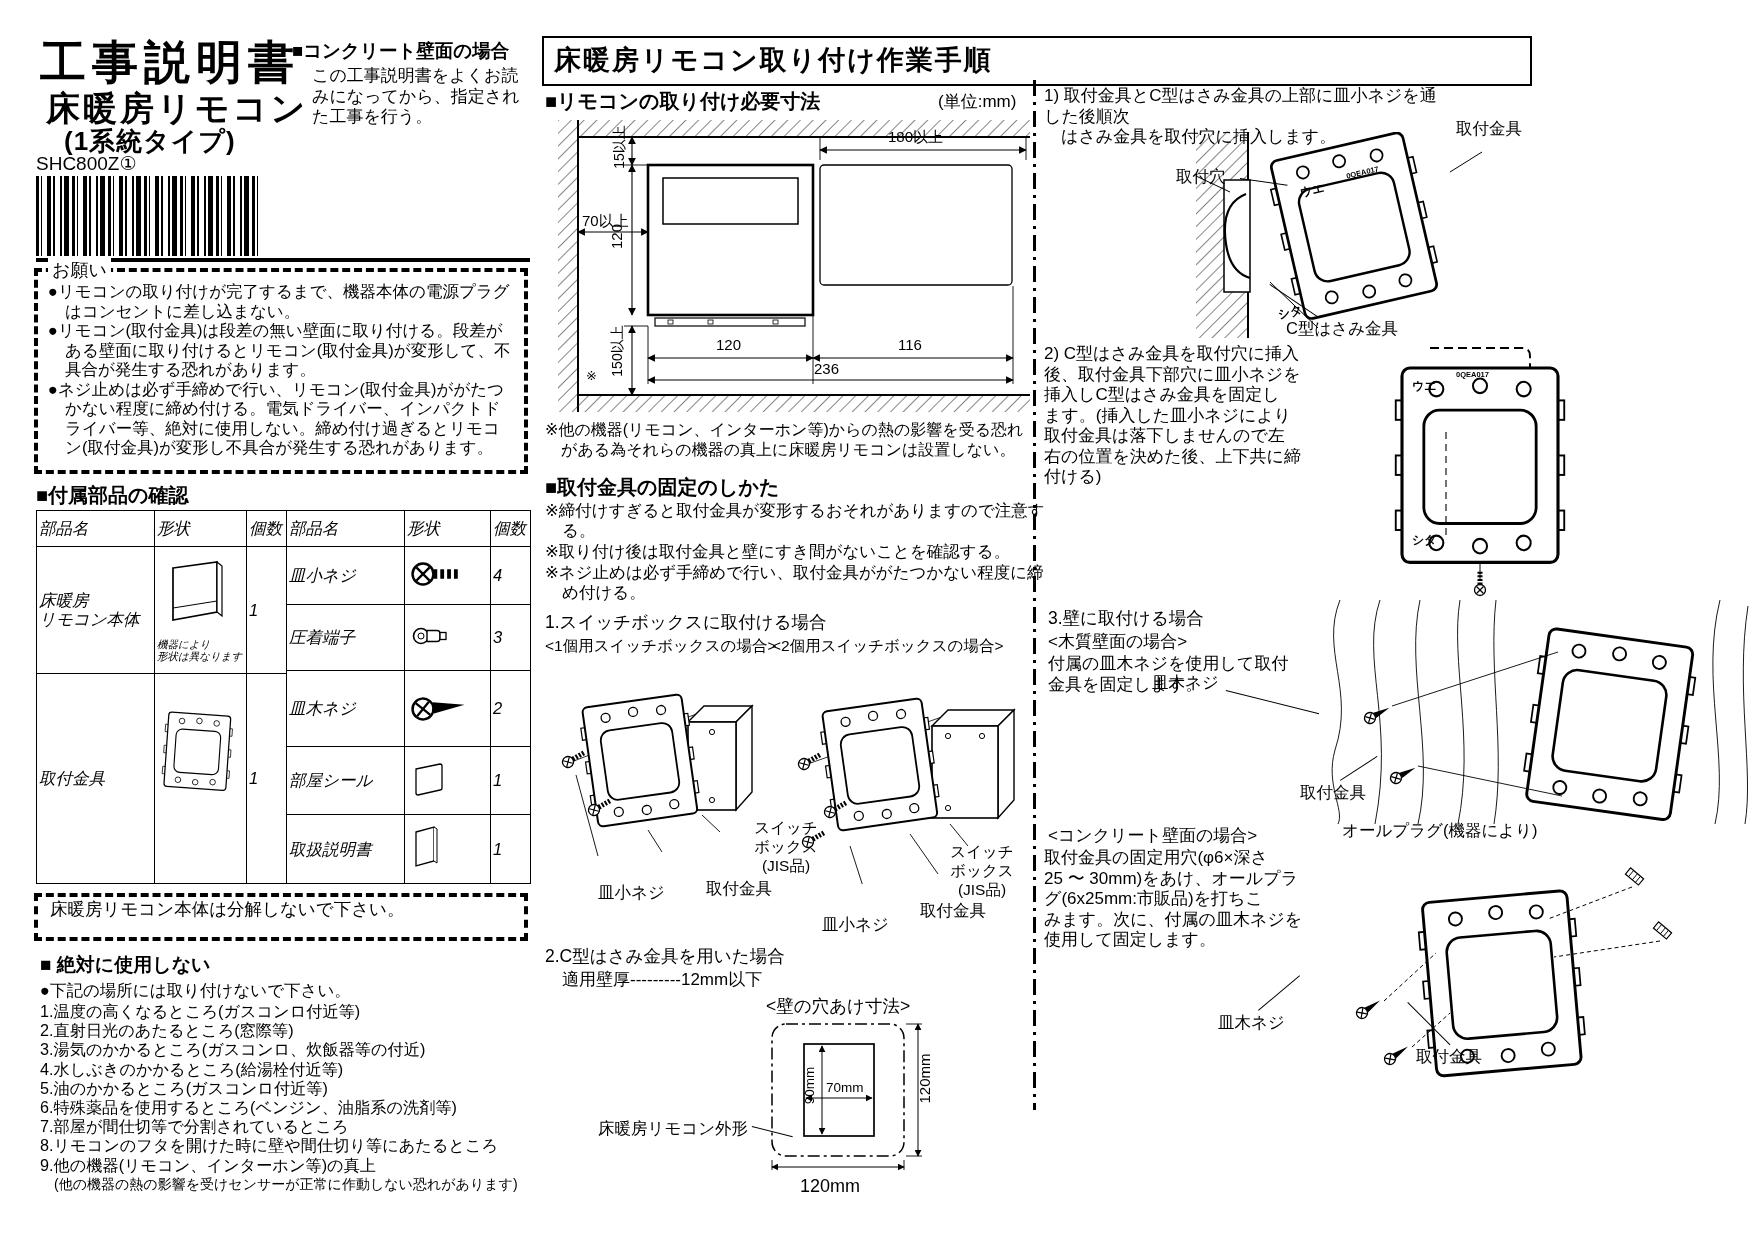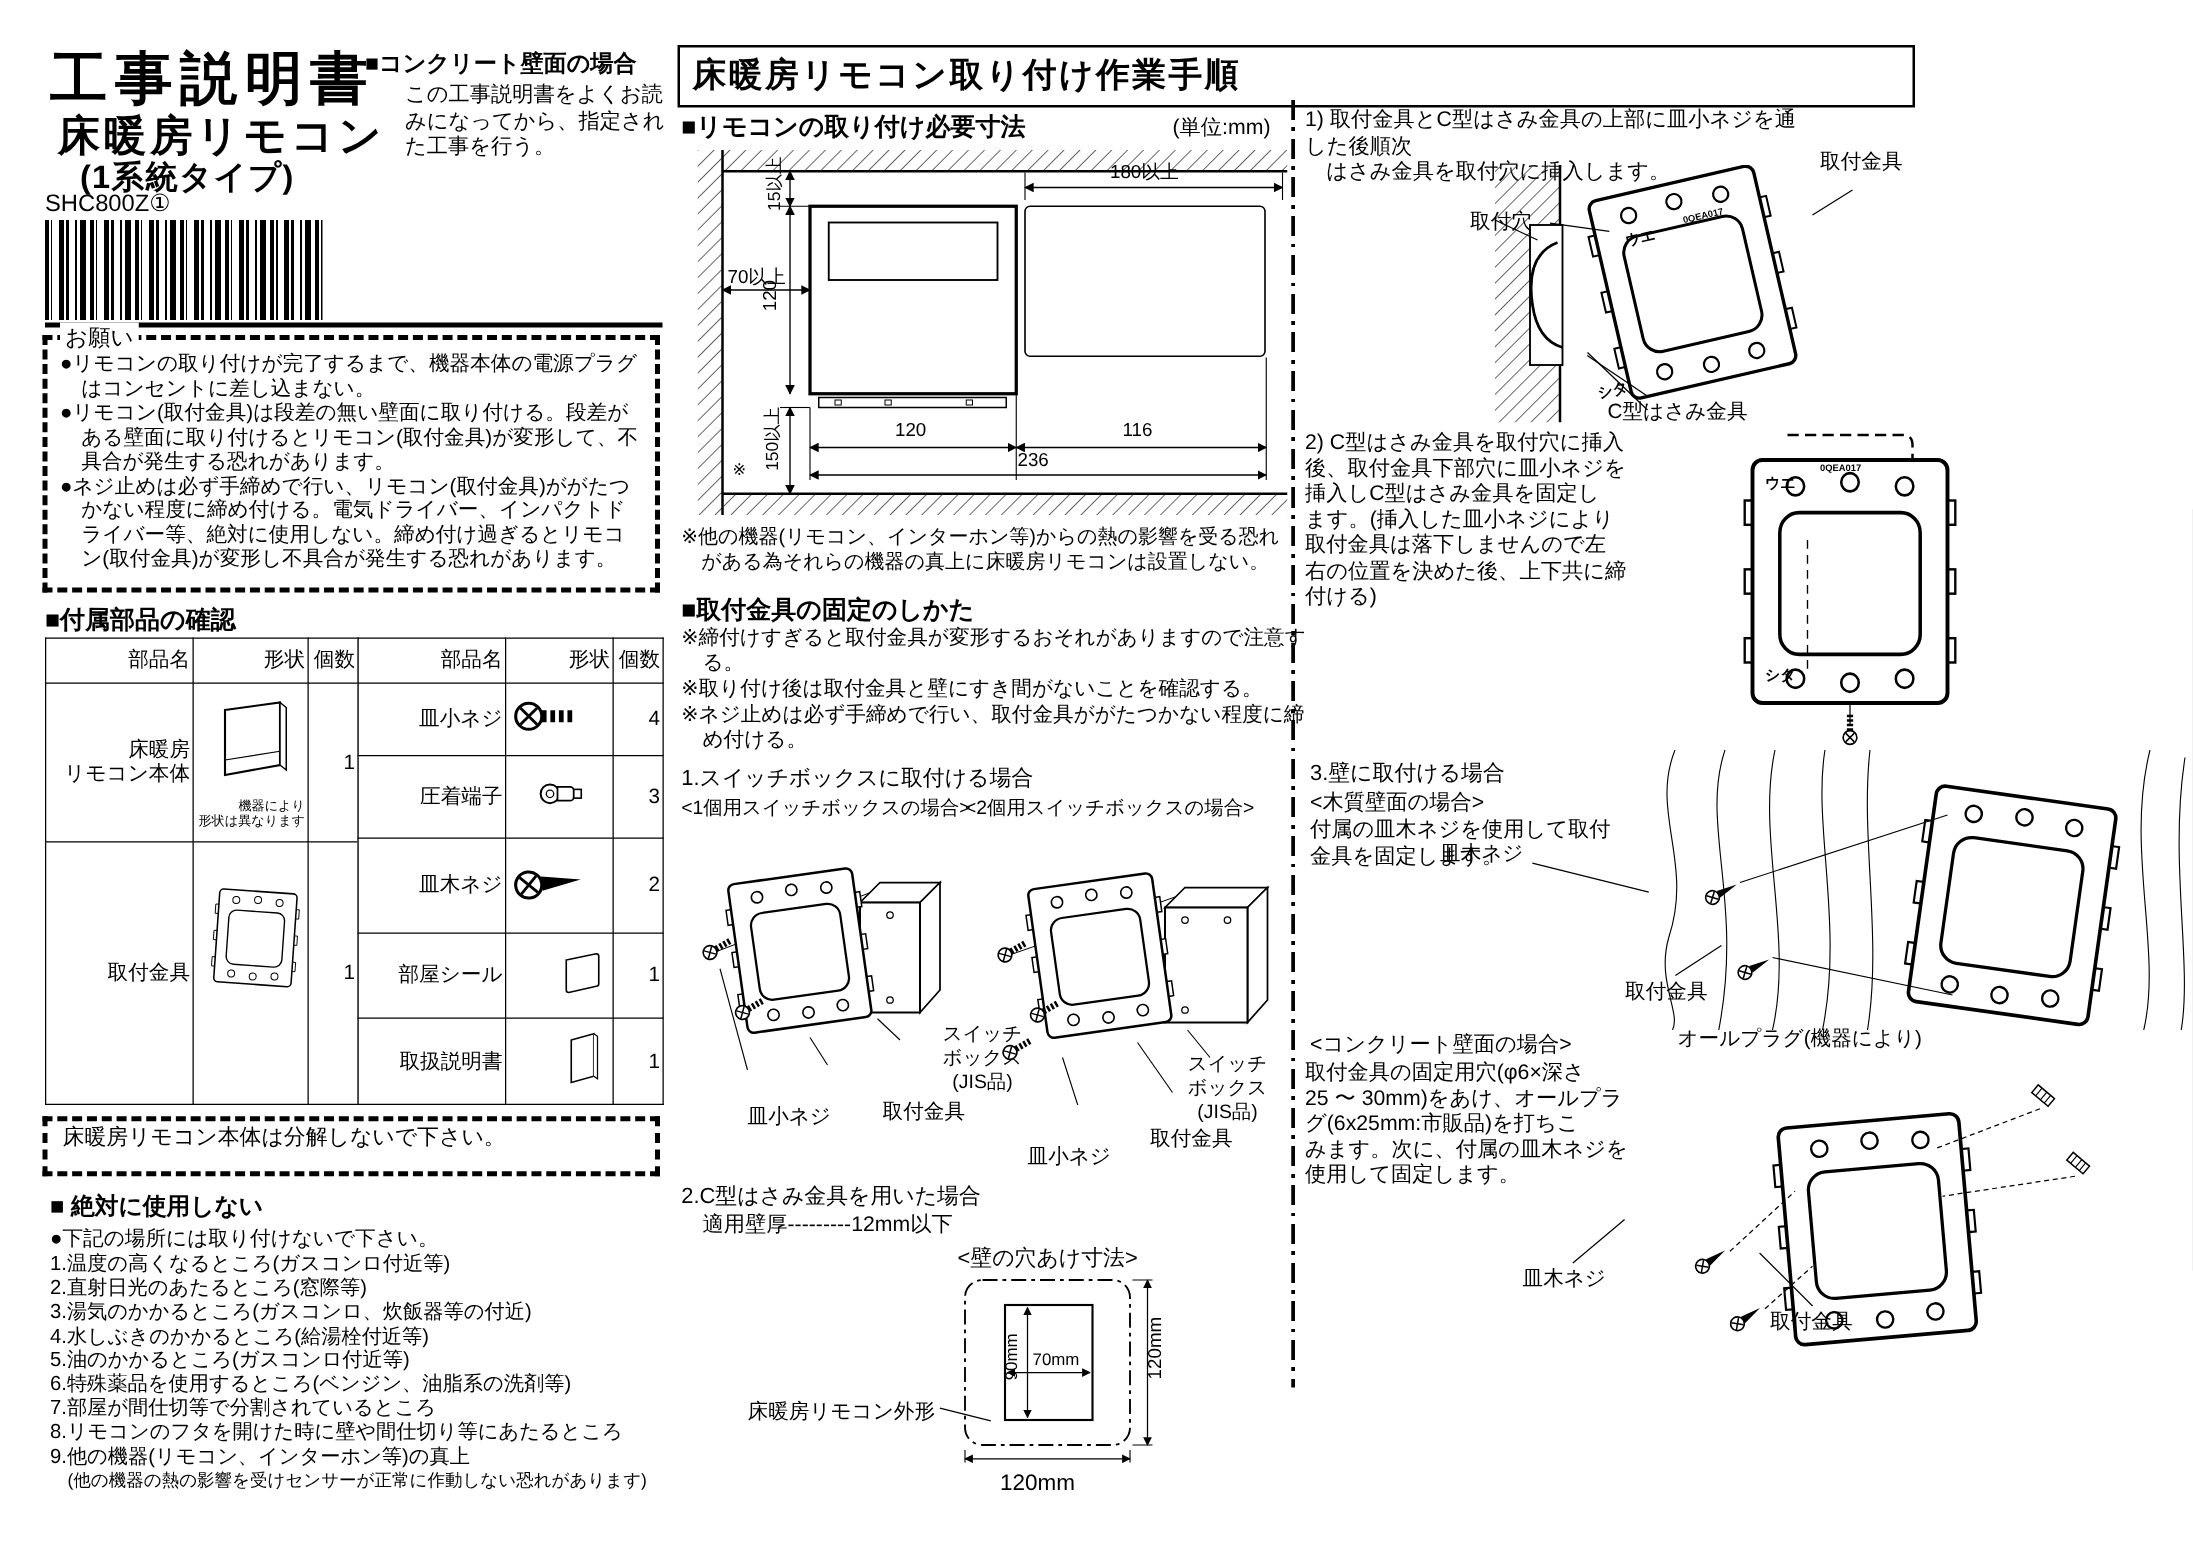--- a/index.html
+++ b/index.html
@@ -5,22 +5,22 @@
   html,body{margin:0;padding:0;background:#e8e8e8;}
   .page{position:relative;width:1754px;height:1240px;background:#fff;color:#000;
         font-family:"Liberation Sans","DejaVu Sans",sans-serif;overflow:hidden;}
   .abs{position:absolute;}
   .pre{white-space:pre-line;}
   .ctr{text-align:center;}
   .hang{padding-left:17px;text-indent:-17px;}
   .leader{position:absolute;height:1.4px;background:#000;transform-origin:0 0;}
   .vrot{transform:rotate(-90deg);transform-origin:center center;display:inline-block;}
   .ptable{border-collapse:collapse;position:absolute;table-layout:fixed;background:#fff;}
-  .ptable td{border:1.7px solid #000;text-align:right;vertical-align:middle;
-             font-size:16.5px;padding:2px;line-height:19px;}
+  .ptable td{border:1.7px solid #000;text-align:left;vertical-align:middle;
+             font-size:16.5px;padding:2px;line-height:19px;font-style:italic;}
   .barcode{background:repeating-linear-gradient(90deg,
      #000 0 3px,#fff 3px 5px,#000 5px 6px,#fff 6px 11px,#000 11px 15px,#fff 15px 17px,
      #000 17px 19px,#fff 19px 24px,#000 24px 26px,#fff 26px 28px,#000 28px 33px,#fff 33px 36px);}
   .dashbox{border:4px dashed #000;position:absolute;background:#fff;}
   .sep-dashdot{position:absolute;width:2.6px;background:repeating-linear-gradient(180deg,
      #000 0 16px,transparent 16px 22px,#000 22px 25px,transparent 25px 31px);}
   .hdr-box{border:2.6px solid #000;font-size:27px;font-weight:600;letter-spacing:2px;
            padding:4px 10px 6px 10px;}
   .h1{font-size:46px;font-weight:600;letter-spacing:6px;}
   .h2{font-size:34px;font-weight:600;letter-spacing:3px;}
@@ -77,21 +77,21 @@
 
   <div class="abs h1" style="left:40px;top:32px">工事説明書</div>
   <div class="abs h2" style="left:46px;top:86px">床暖房リモコン</div>
   <div class="abs h3" style="left:64px;top:124px">(1系統タイプ)</div>
   <div class="abs" style="left:36px;top:152px;font-size:19px">SHC800Z①</div>
   <div class="abs barcode" style="left:36px;top:176px;width:222px;height:80px"></div>
   <div class="abs" style="left:36px;top:258px;width:494px;height:4px;background:#000"></div>
 
   <div class="abs" style="left:292px;top:38px;width:242px">
     <div style="font-size:18.5px;font-weight:600">■コンクリート壁面の場合</div>
-    <div class="body17" style="margin-left:32px;margin-top:3px;width:214px">この工事説明書をよくお読みになってから、指定された工事を行う。</div>
+    <div class="body17" style="margin-left:20px;margin-top:3px;width:214px">この工事説明書をよくお読みになってから、指定された工事を行う。</div>
   </div>
 
   <div class="dashbox" style="left:34px;top:268px;width:486px;height:198px">
     <span class="abs" style="left:10px;top:-14px;background:#fff;padding:0 4px;font-size:18px">お願い</span>
     <div style="padding:10px 8px 0 10px">
       <div class="body16 hang">●リモコンの取り付けが完了するまで、機器本体の電源プラグはコンセントに差し込まない。</div>
       <div class="body16 hang">●リモコン(取付金具)は段差の無い壁面に取り付ける。段差がある壁面に取り付けるとリモコン(取付金具)が変形して、不具合が発生する恐れがあります。</div>
       <div class="body16 hang">●ネジ止めは必ず手締めで行い、リモコン(取付金具)ががたつかない程度に締め付ける。電気ドライバー、インパクトドライバー等、絶対に使用しない。締め付け過ぎるとリモコン(取付金具)が変形し不具合が発生する恐れがあります。</div>
     </div>
   </div>

